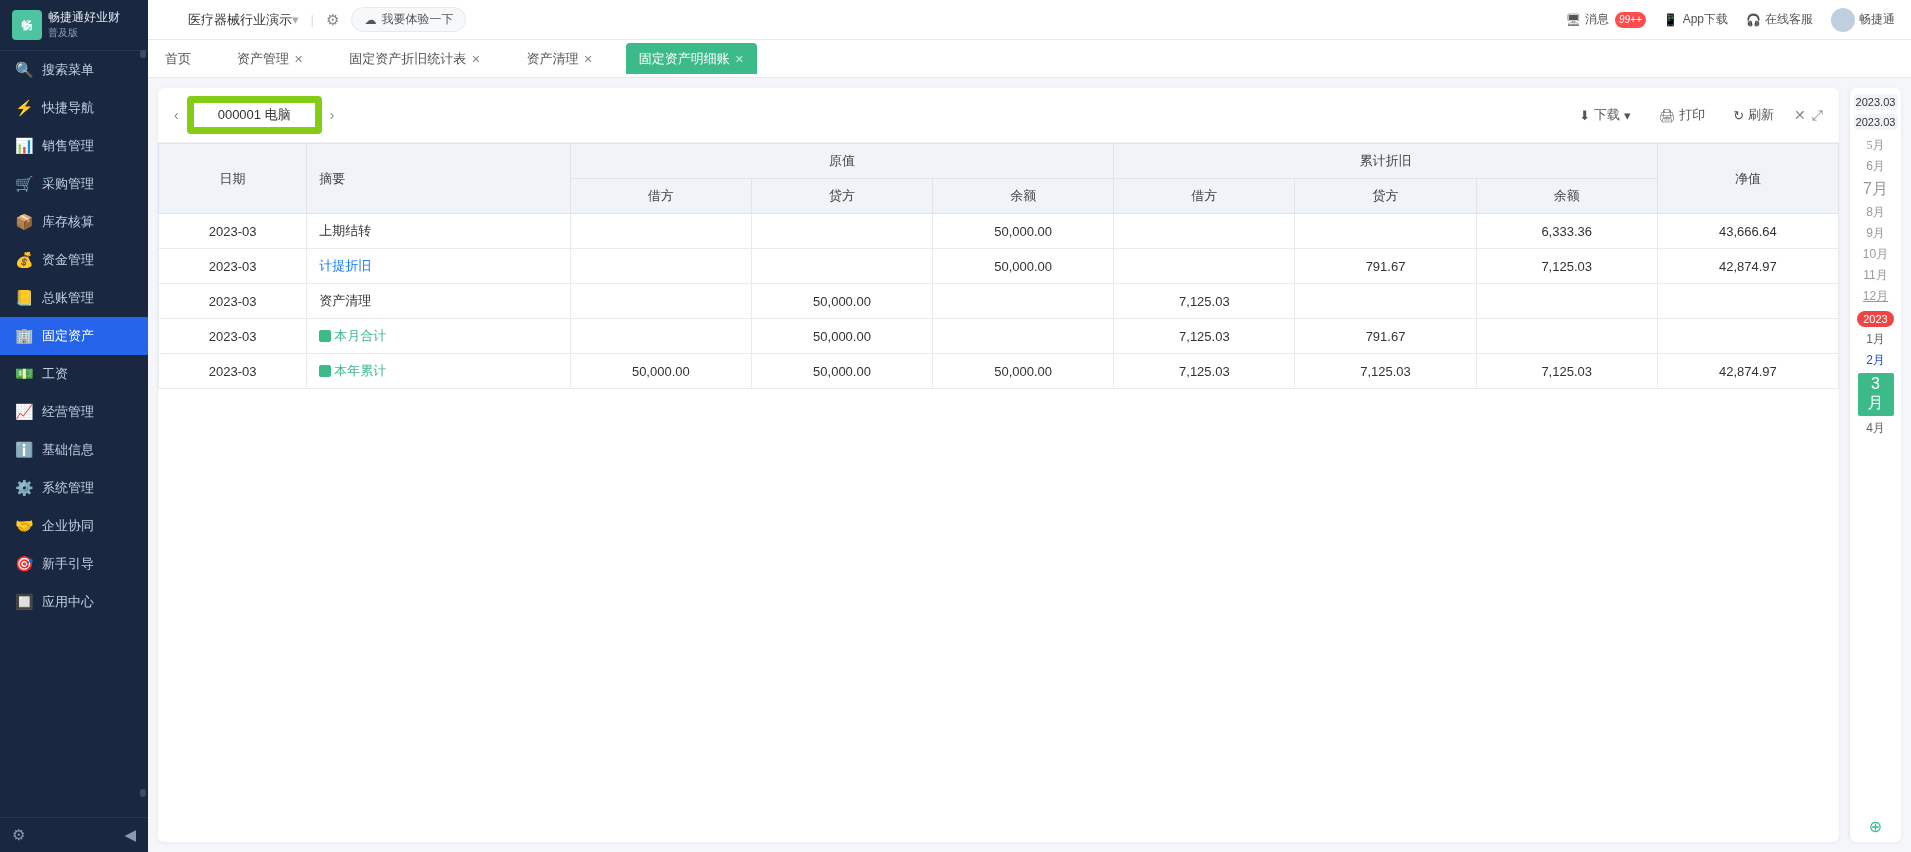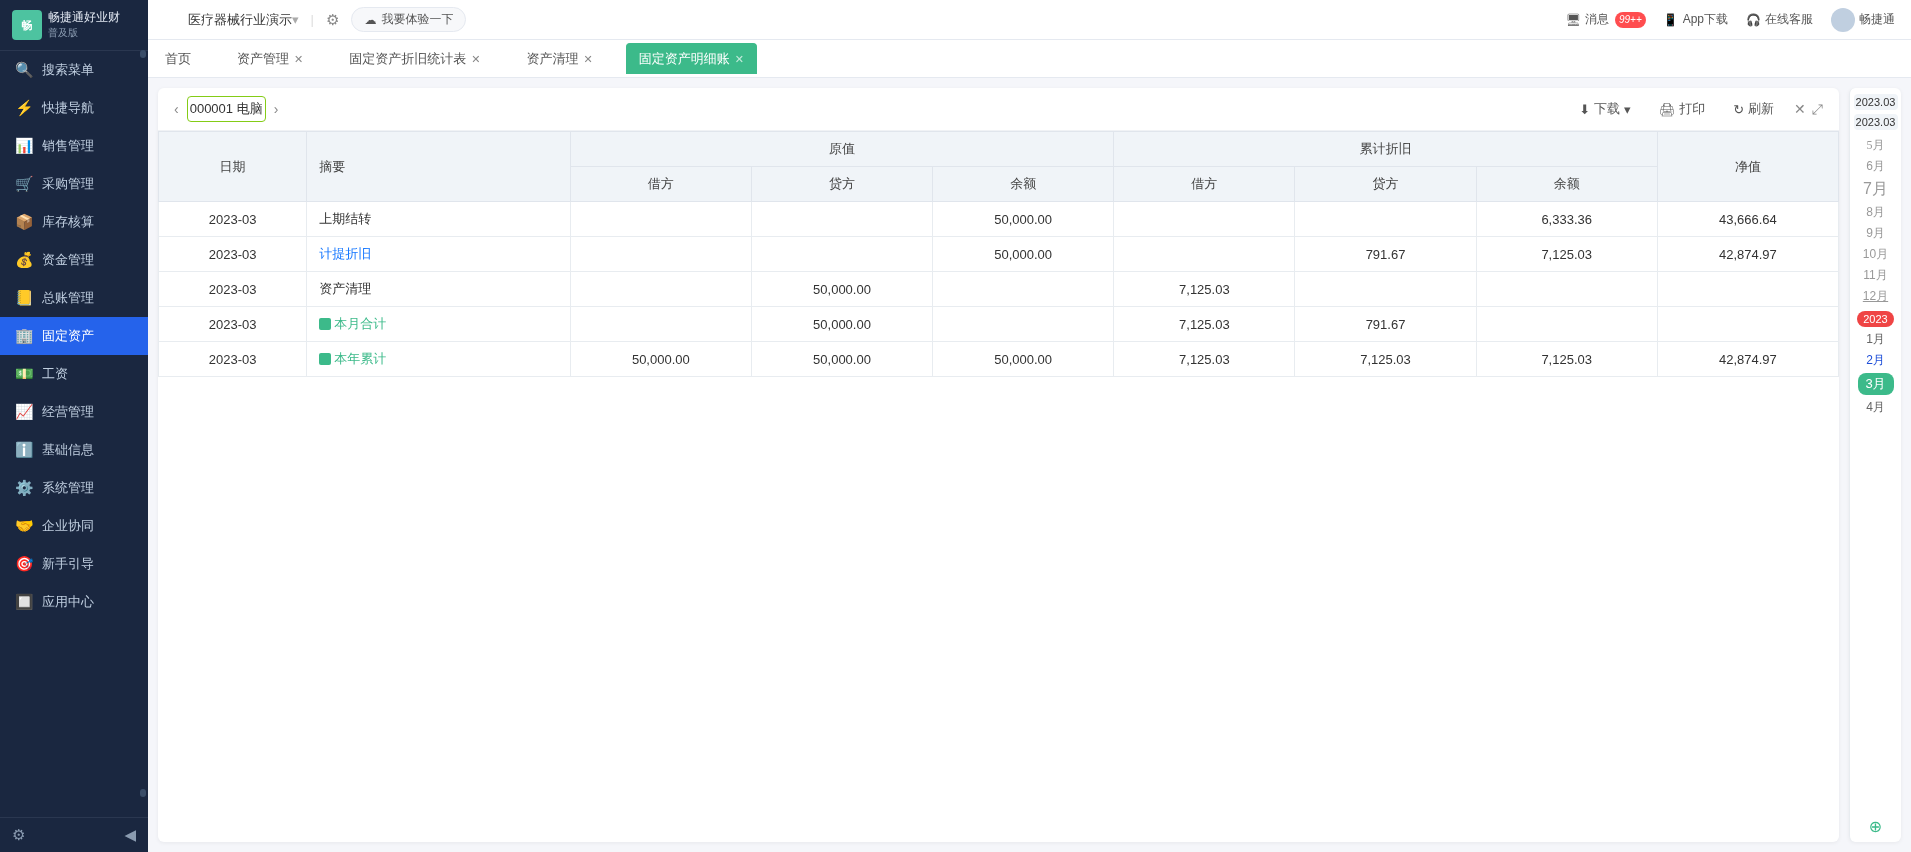--- a/index.html
+++ b/index.html
@@ -150,23 +150,23 @@
     .panel-toolbar {
       display: flex; align-items: center; justify-content: space-between;
       padding: 8px 16px;
       border-bottom: 1px solid #f0f2f5;
     }
     .panel-nav {
       display: flex; align-items: center; gap: 8px;
     }
     .nav-arrow { cursor: pointer; color: #888; font-size: 14px; }
     .asset-tag {
-      border: 1px solid #84cc16;
+      border: 7px solid #84cc16;
       border-radius: 4px;
-      padding: 3px 2px;
+      padding: 3px 24px;
       font-size: 13px; color: #333;
       background: #fff;
     }
     .panel-actions {
       display: flex; align-items: center; gap: 12px;
     }
     .action-btn {
       display: flex; align-items: center; gap: 4px;
       color: #555; font-size: 13px; cursor: pointer;
       padding: 4px 8px; border-radius: 4px;
@@ -487,21 +487,21 @@
       <div style="font-size:12px;color:#999;margin:2px 0;text-align:center;">8月</div>
       <div style="font-size:12px;color:#999;margin:2px 0;text-align:center;">9月</div>
       <div style="font-size:12px;color:#999;margin:2px 0;text-align:center;">10月</div>
       <div style="font-size:12px;color:#999;margin:2px 0;text-align:center;">11月</div>
       <div style="font-size:12px;color:#999;margin:2px 0;text-align:center;text-decoration:underline;">12月</div>
 
       <div style="background:#ef4444;color:#fff;font-size:11px;border-radius:10px;padding:2px 6px;margin:4px 0 2px 0;">2023</div>
 
       <div style="font-size:12px;color:#666;margin:2px 0;text-align:center;">1月</div>
       <div style="font-size:12px;color:#1d4ed8;margin:2px 0;text-align:center;">2月</div>
-      <div style="font-size:13px;color:#fff;background:#3cba8a;border-radius:8px;padding:2px 6px;margin:2px 0;text-align:center;width:36px;">3月</div>
+      <div style="font-size:16px;color:#fff;background:#3cba8a;border-radius:2px;padding:2px 6px;margin:2px 0;text-align:center;width:36px;">3月</div>
       <div style="font-size:12px;color:#666;margin:2px 0;text-align:center;">4月</div>
 
       <div style="margin-top:auto;padding-top:6px;">
         <span style="color:#3cba8a;font-size:16px;">⊕</span>
       </div>
     </div>
 
   </div>
 </div>
 

